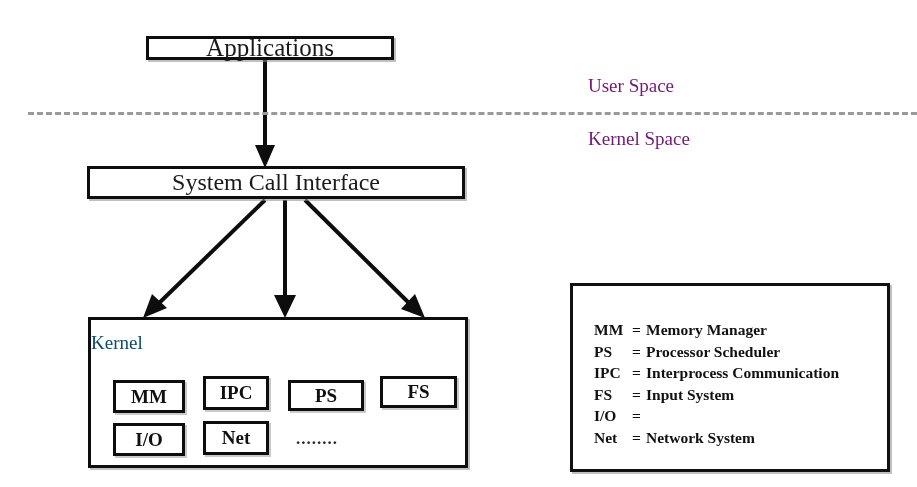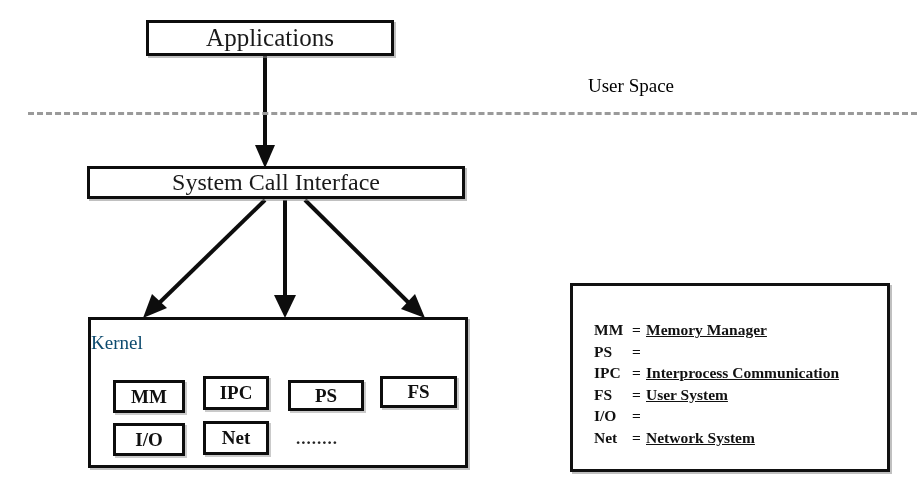--- a/index.html
+++ b/index.html
@@ -27,23 +27,23 @@
     justify-content: center;
     color: #1a1a1a;
   }
   .box-shadow {
     box-shadow: 2px 2px 0 0 rgba(140,140,140,0.55);
   }
 
   
   #applications-box {
     left: 146px;
-    top: 20px;
+    top: 36px;
     width: 248px;
-    height: 36px;
+    height: 24px;
     font-size: 25px;
   }
   #syscall-box {
     left: 87px;
     top: 166px;
     width: 378px;
     height: 33px;
     font-size: 24px;
     text-align: right;
   }
@@ -92,21 +92,21 @@
     font-size: 17px;
     font-weight: bold;
     letter-spacing: 1px;
     color: #222;
   }
 
   
   .space-label {
     position: absolute;
     font-size: 19px;
-    color: #000000;
+    color: #701a75;
     white-space: nowrap;
   }
   #user-space-label   { left: 588px; top: 75px; }
   #kernel-space-label { left: 588px; top: 128px; }
 
   #space-divider {
     position: absolute;
     left: 28px;
     top: 112px;
     width: 889px;
@@ -136,21 +136,21 @@
     display: flex;
     align-items: baseline;
     font-weight: bold;
     font-size: 15.5px;
     color: #111111;
     line-height: 21.5px;
     white-space: nowrap;
   }
   .legend-abbr { width: 38px; flex: none; }
   .legend-eq   { width: 14px; flex: none; }
-  .legend-desc { flex: 1; text-decoration: underline; }
+  .legend-desc { flex: 1; }
 
   
   #arrow-layer {
     position: absolute;
     left: 0;
     top: 0;
     width: 917px;
     height: 487px;
     pointer-events: none;
   }
@@ -184,20 +184,21 @@
   </svg>
 
   <div class="box box-shadow" id="applications-box">
     <span>Applications</span>
   </div>
 
   <div class="space-label" id="user-space-label">User Space</div>
 
   <div id="space-divider"></div>
 
+  <div class="space-label" id="kernel-space-label">Kernel Space</div>
 
   <div class="box box-shadow" id="syscall-box">
     <span>System Call Interface</span>
   </div>
 
   <div class="box box-shadow" id="kernel-box">
     <div id="kernel-label">Kernel</div>
 
     <div class="module mod-mm">
       <span>MM</span>
@@ -226,32 +227,33 @@
 
       <div class="legend-row">
         <span class="legend-abbr">MM</span>
         <span class="legend-eq">=</span>
         <span class="legend-desc">Memory Manager</span>
       </div>
 
       <div class="legend-row">
         <span class="legend-abbr">PS</span>
         <span class="legend-eq">=</span>
+        <span class="legend-desc">Processor Scheduler</span>
       </div>
 
       <div class="legend-row">
         <span class="legend-abbr">IPC</span>
         <span class="legend-eq">=</span>
         <span class="legend-desc">Interprocess Communication</span>
       </div>
 
       <div class="legend-row">
         <span class="legend-abbr">FS</span>
         <span class="legend-eq">=</span>
-        <span class="legend-desc">User System</span>
+        <span class="legend-desc">Input System</span>
       </div>
 
       <div class="legend-row">
         <span class="legend-abbr">I/O</span>
         <span class="legend-eq">=</span>
       </div>
 
       <div class="legend-row">
         <span class="legend-abbr">Net</span>
         <span class="legend-eq">=</span>

